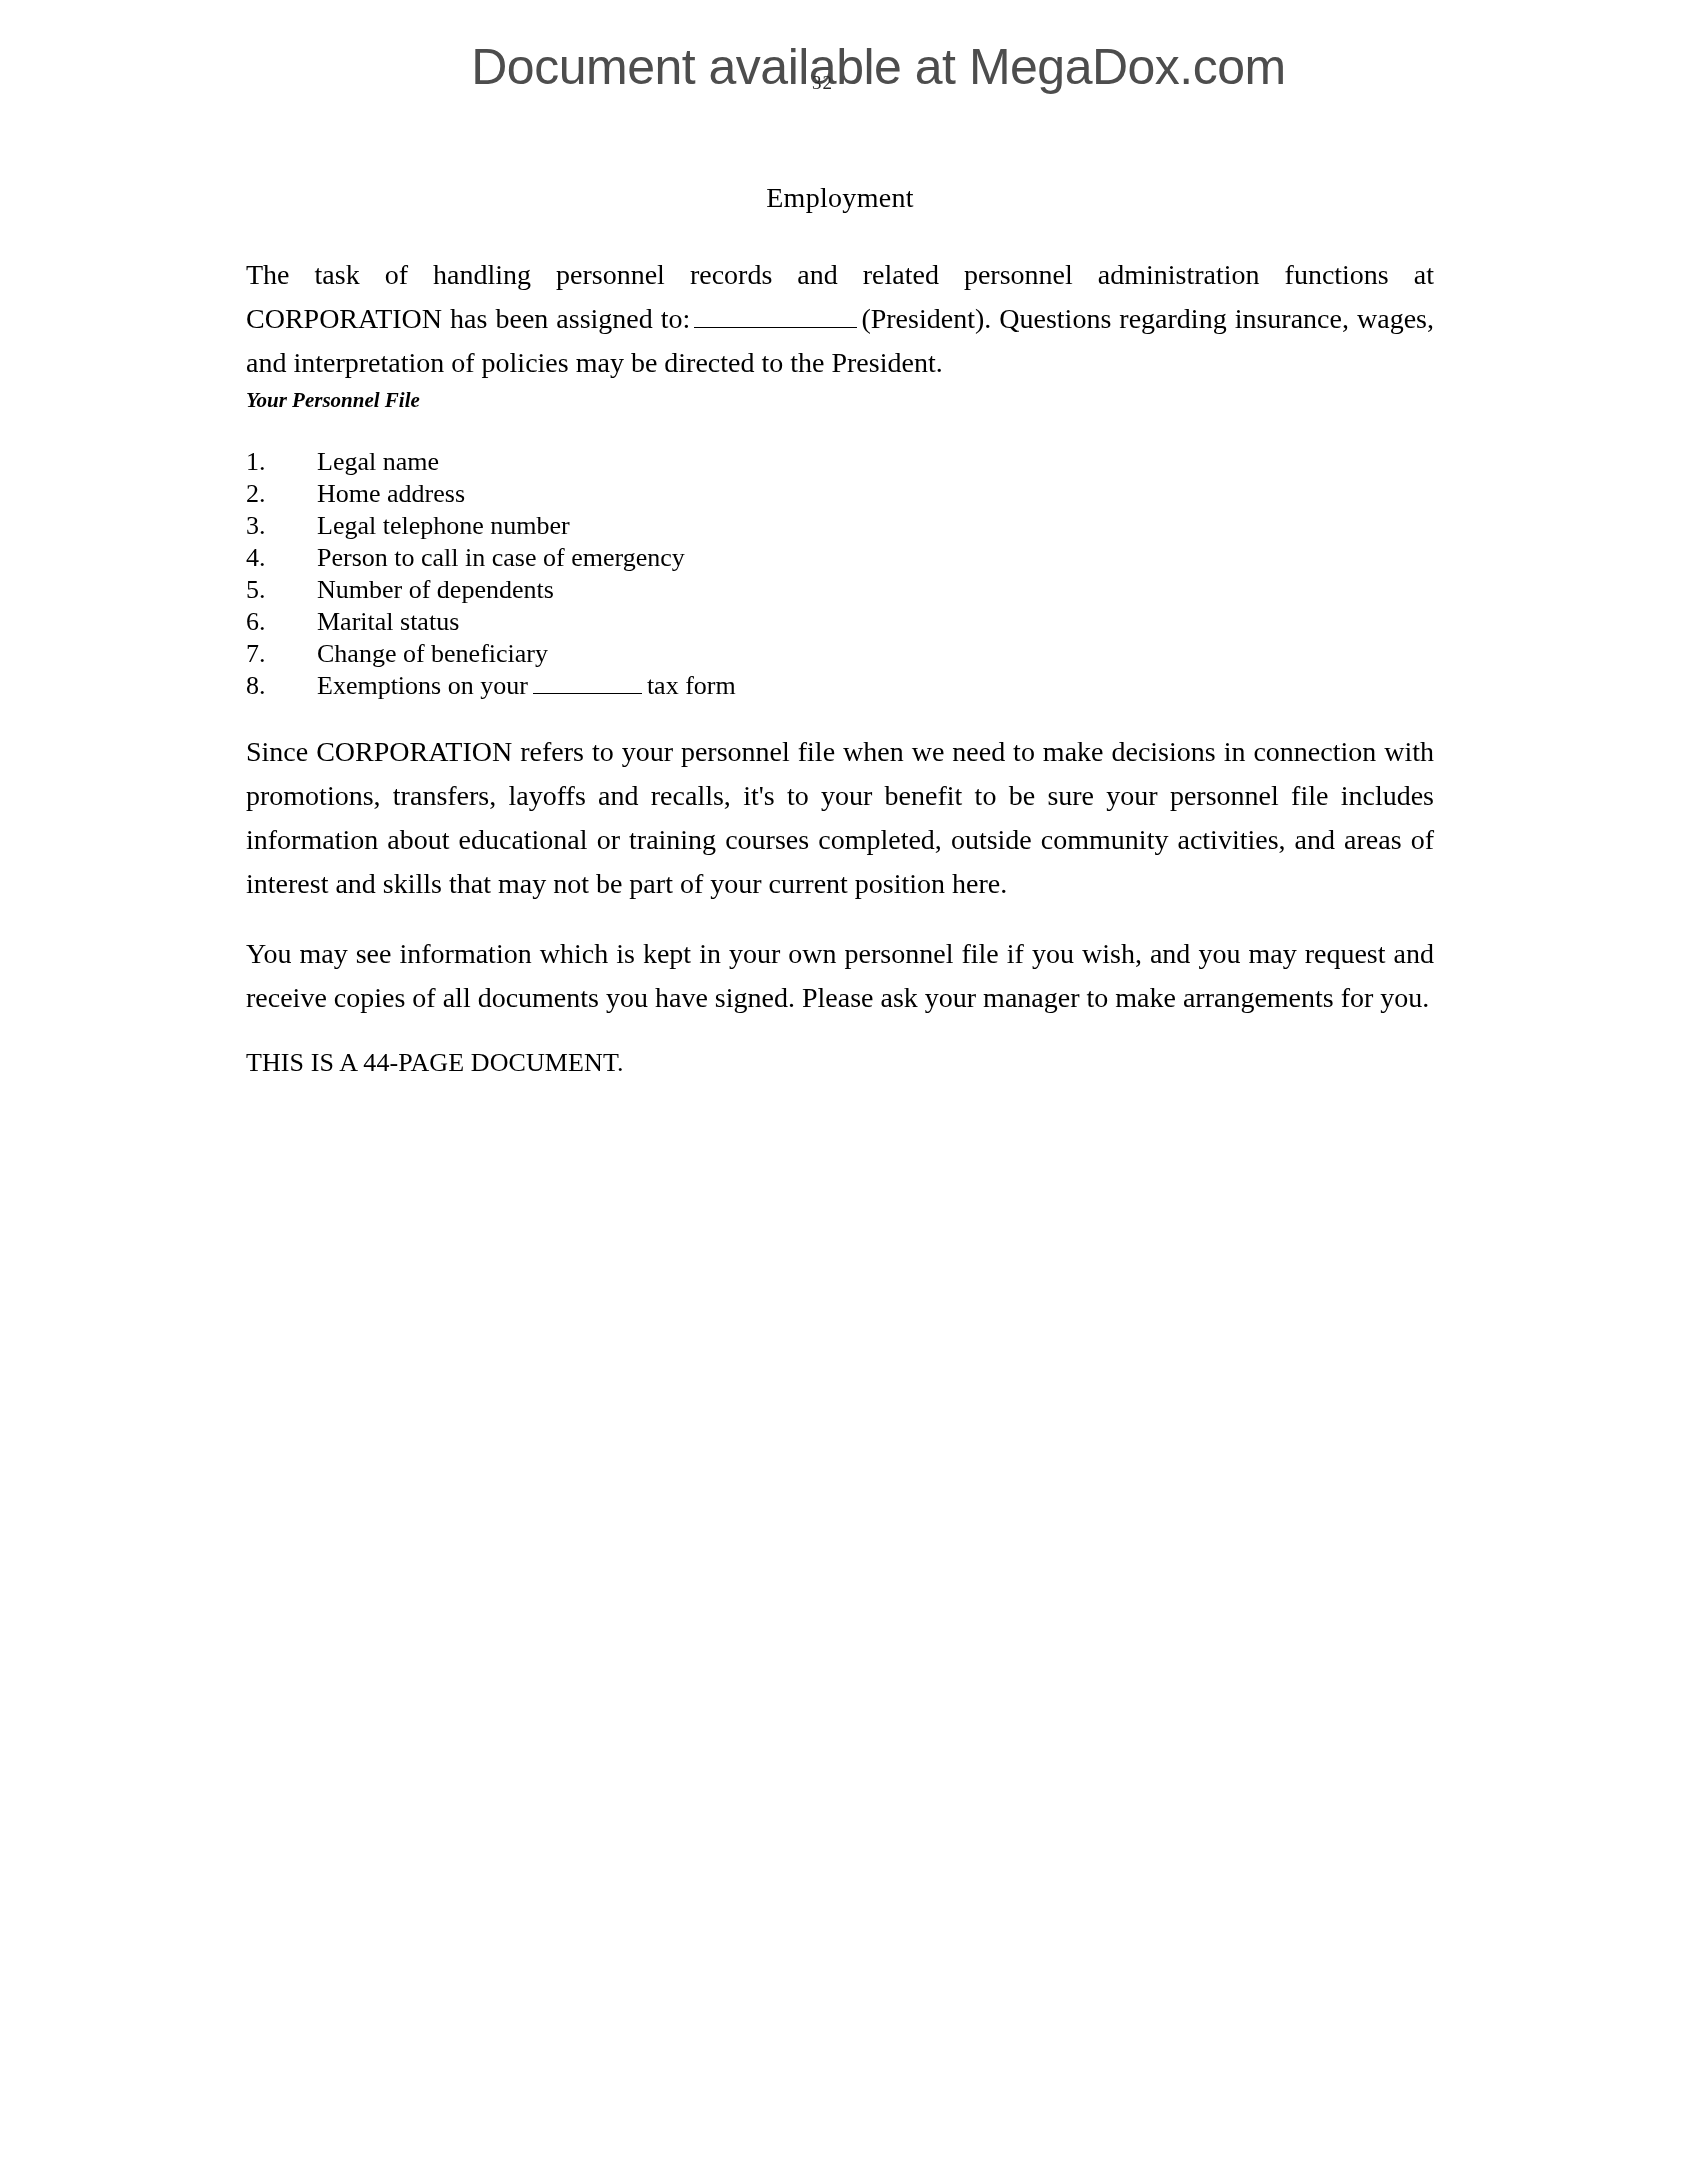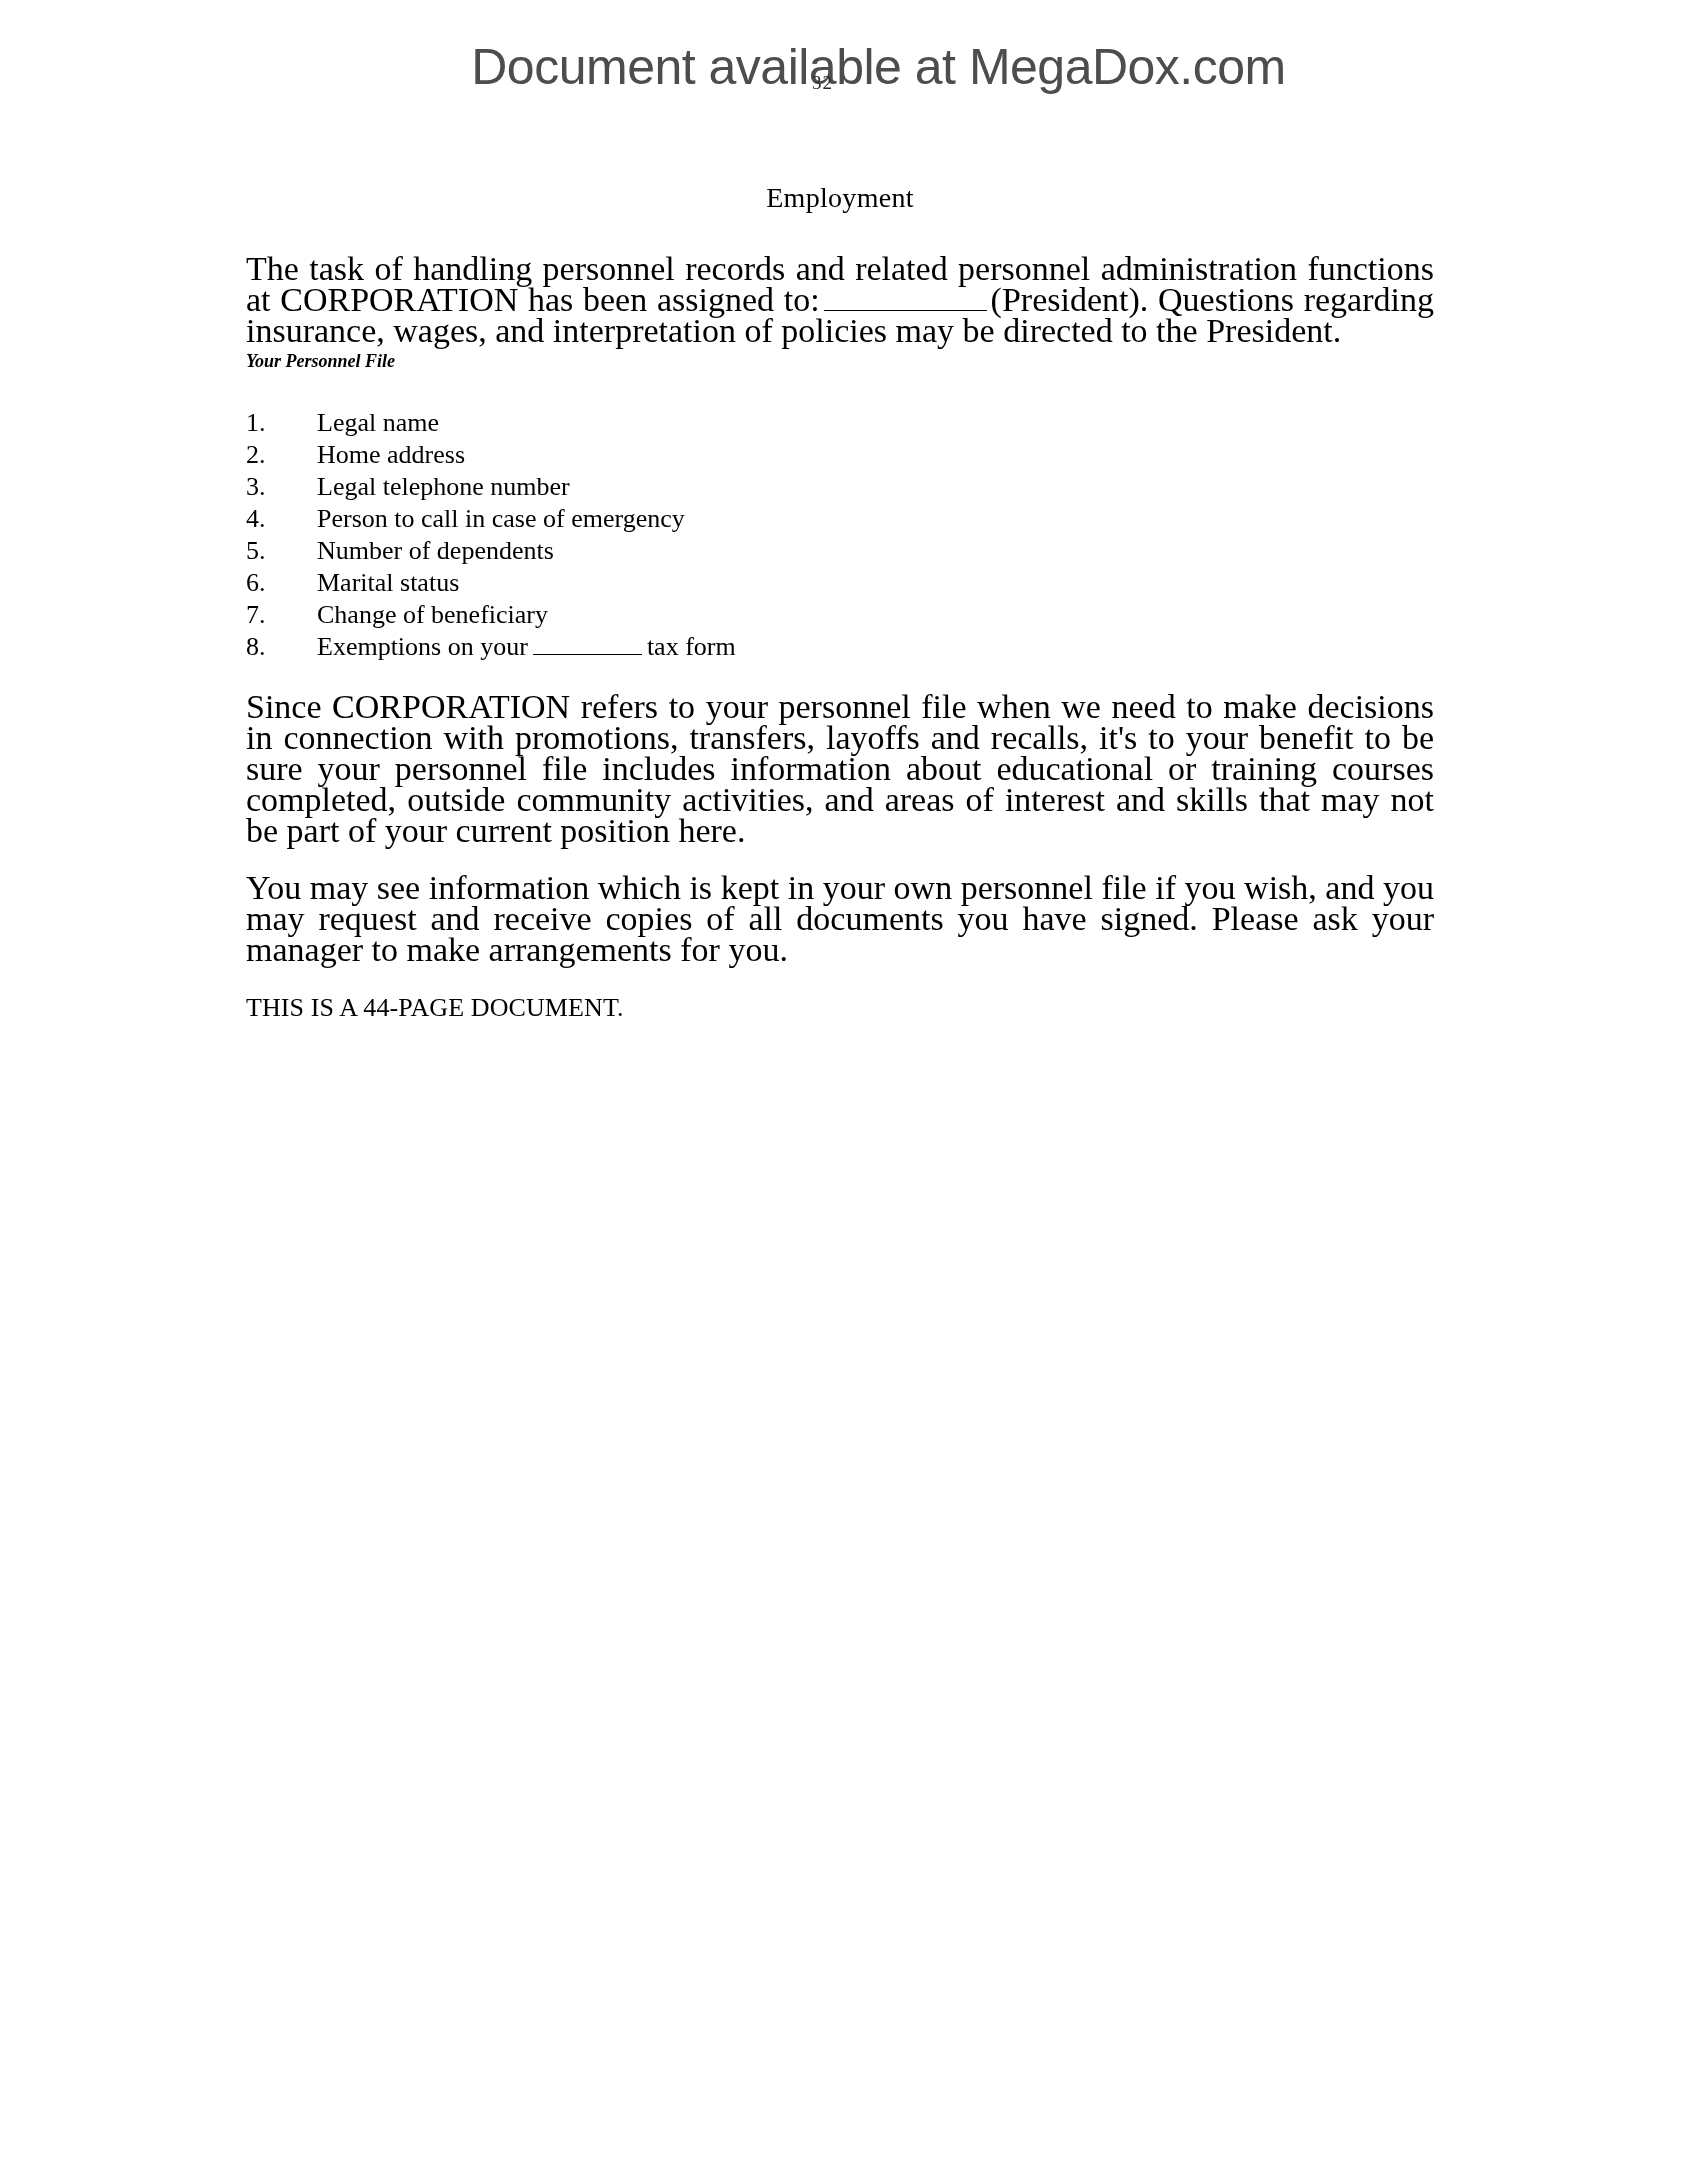--- a/index.html
+++ b/index.html
@@ -68,35 +68,35 @@
 
   .section-heading {
     font-weight: bold;
     font-size: 24px;
     line-height: 1.25;
     margin: 0 0 28px 0;
     letter-spacing: 0.2px;
   }
 
   p.body {
-    font-size: 34px;
-    line-height: 31px;
+    font-size: 28px;
+    line-height: 44px;
     margin: 0 0 26px 0;
     text-align: justify;
     text-justify: inter-word;
     hyphens: none;
   }
   p.body.tight {
     margin-bottom: 0;
   }
 
   .sub-heading-italic {
     font-weight: bold;
     font-style: italic;
-    font-size: 18px;
+    font-size: 21px;
     line-height: 31px;
     margin: 0 0 30px 0;
   }
 
   
   .numbered-list {
     margin: 0 0 28px 0;
     padding: 0;
     list-style: none;
   }

